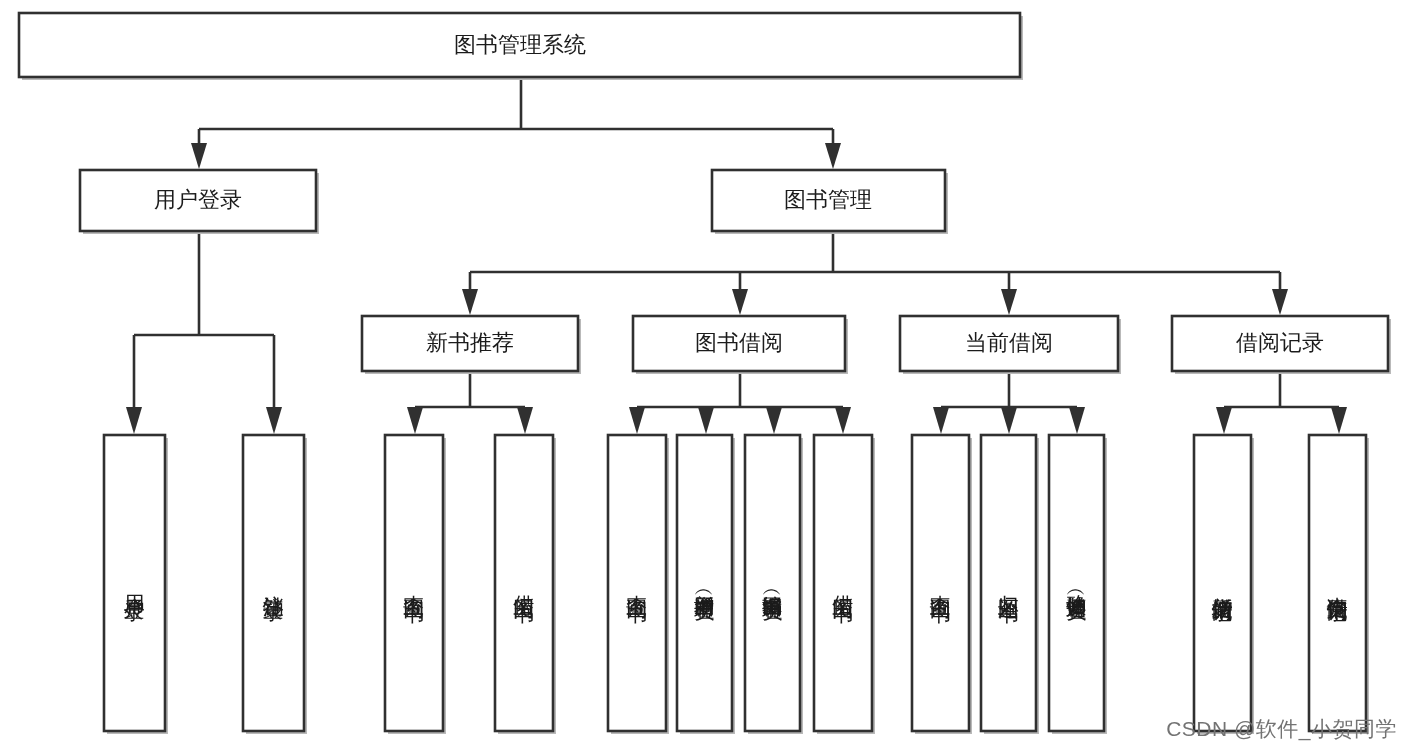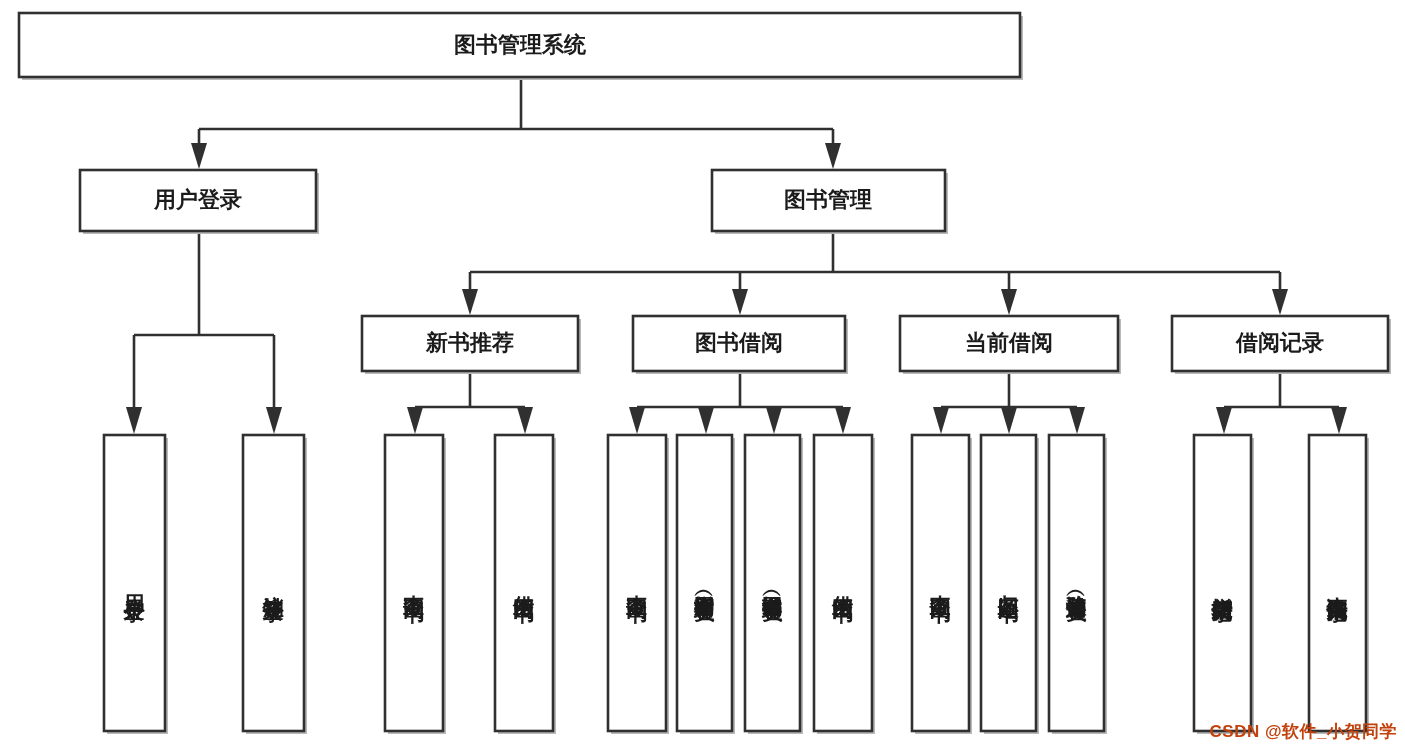--- a/index.html
+++ b/index.html
@@ -11,21 +11,20 @@
     width: 1405px;
     height: 747px;
     font-family: "Liberation Sans", "DejaVu Sans", sans-serif;
     overflow: hidden;
     position: relative;
   }
   #diagram-root {
     position: relative;
     width: 1405px;
     height: 747px;
-    font-weight: bold;
   }
   svg.flow {
     position: absolute;
     top: 0;
     left: 0;
     width: 1405px;
     height: 747px;
   }
   .node-rect {
     fill: #ffffff;
@@ -66,22 +65,22 @@
     justify-content: center;
     text-align: center;
     white-space: nowrap;
     pointer-events: none;
   }
   .watermark {
     position: absolute;
     right: 8px;
     bottom: 4px;
     font-family: "Liberation Sans", "DejaVu Sans", sans-serif;
-    font-size: 17px;
-    color: #c2410c;
+    font-size: 21px;
+    color: #737373;
     letter-spacing: 0.5px;
     white-space: nowrap;
   }
 </style>
 </head>
 <body>
 
 <div id="diagram-root">
 
   <svg class="flow" viewBox="0 0 1405 747">

